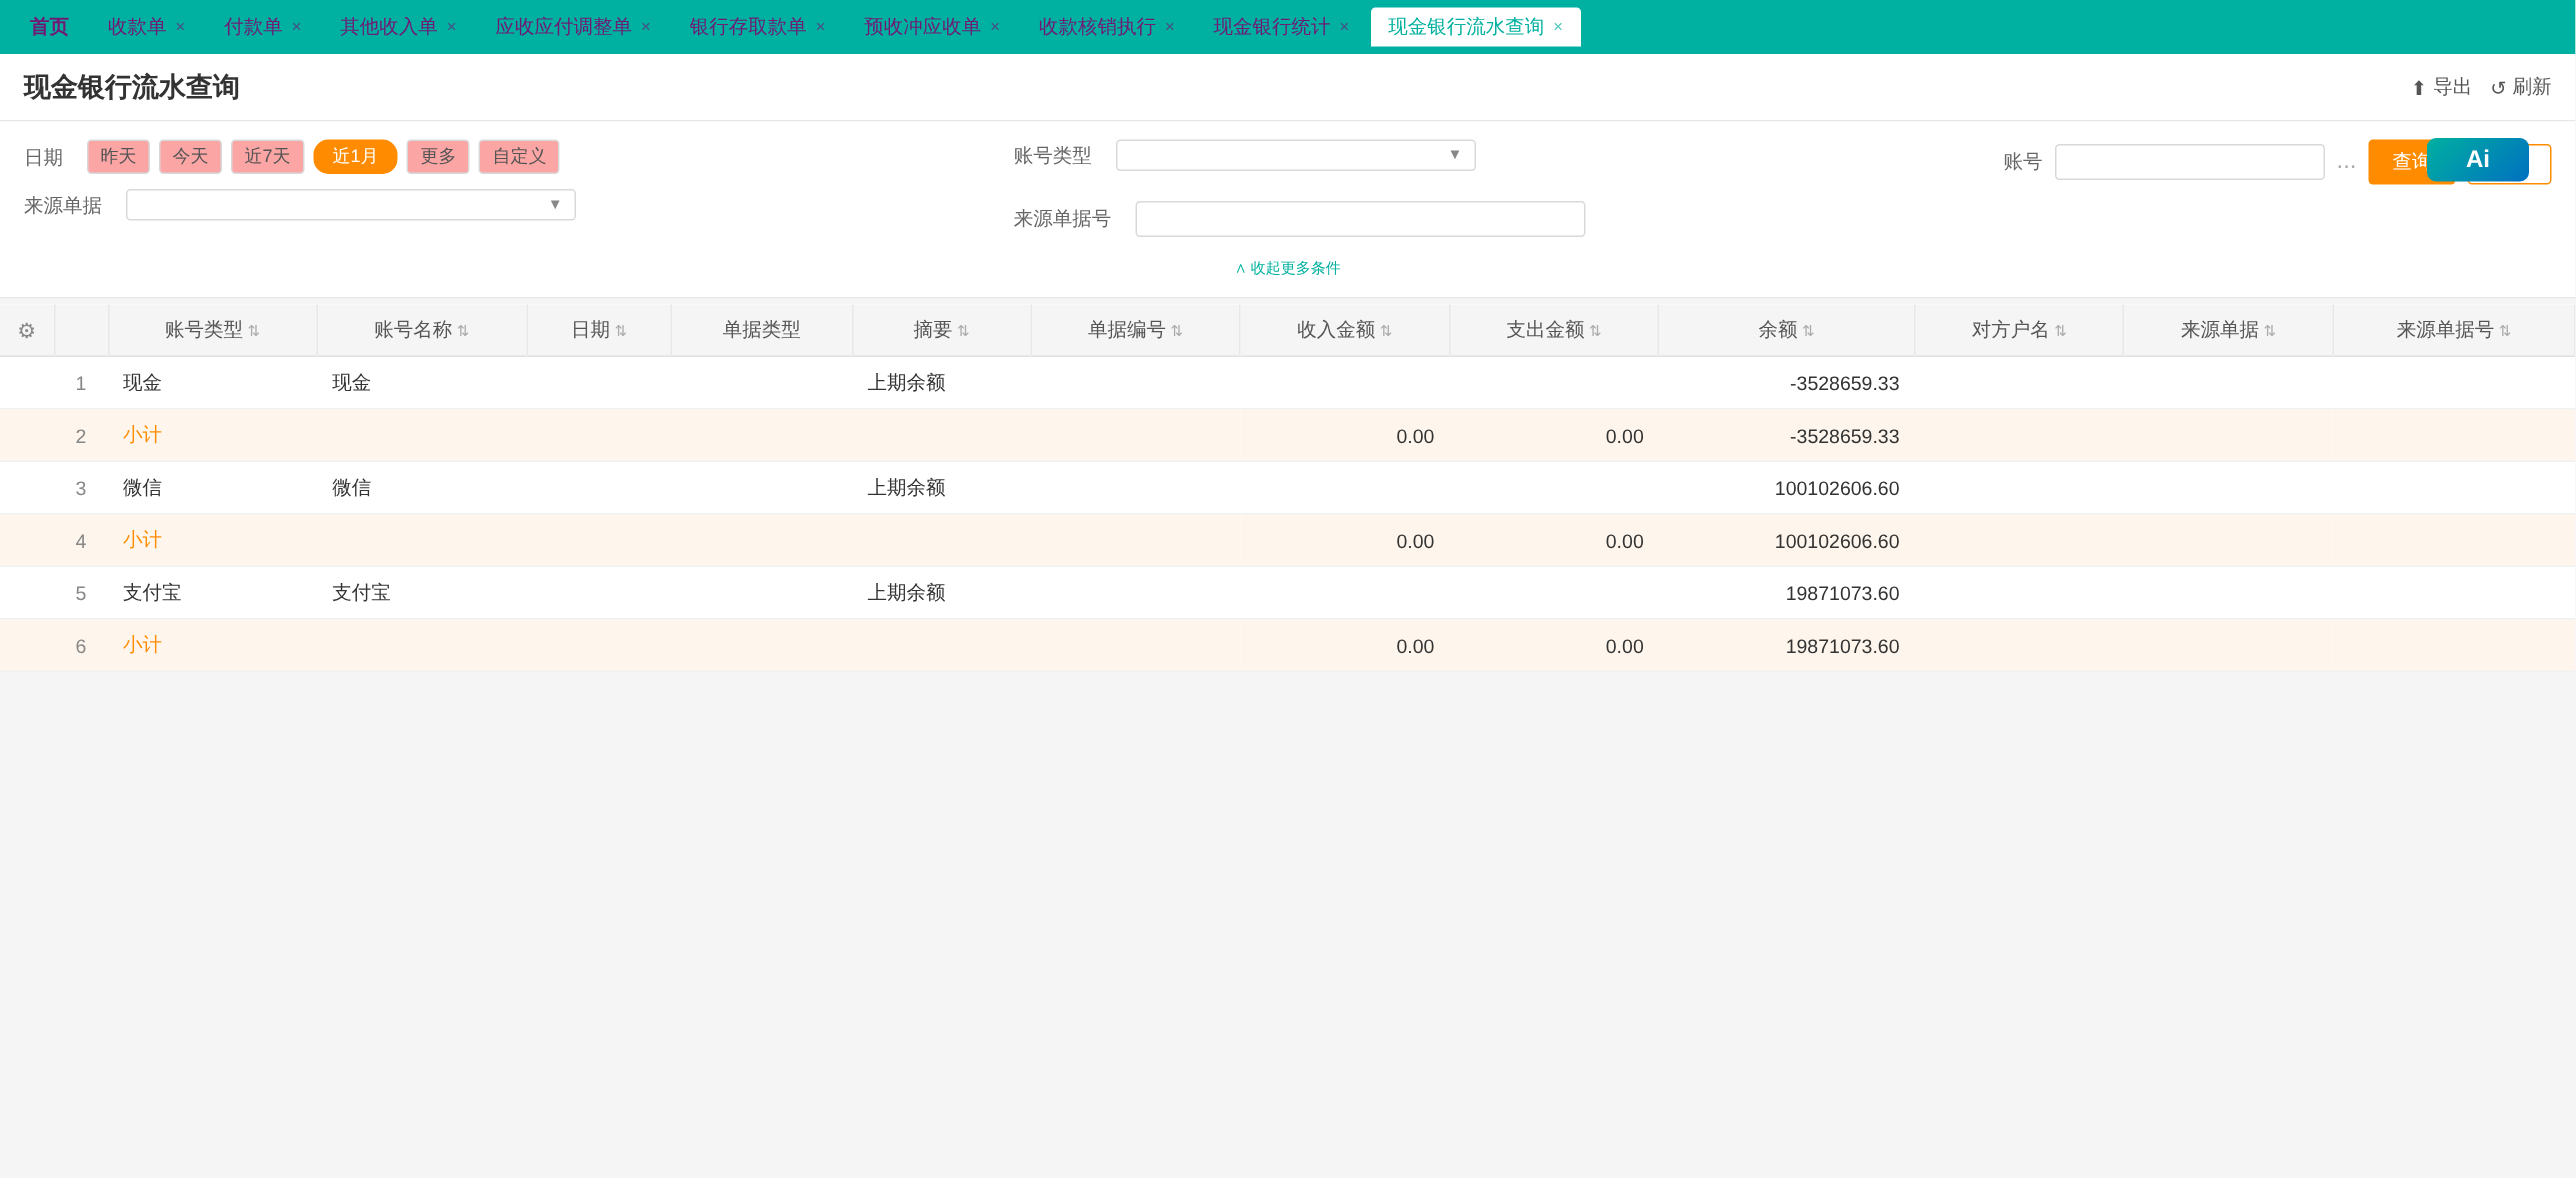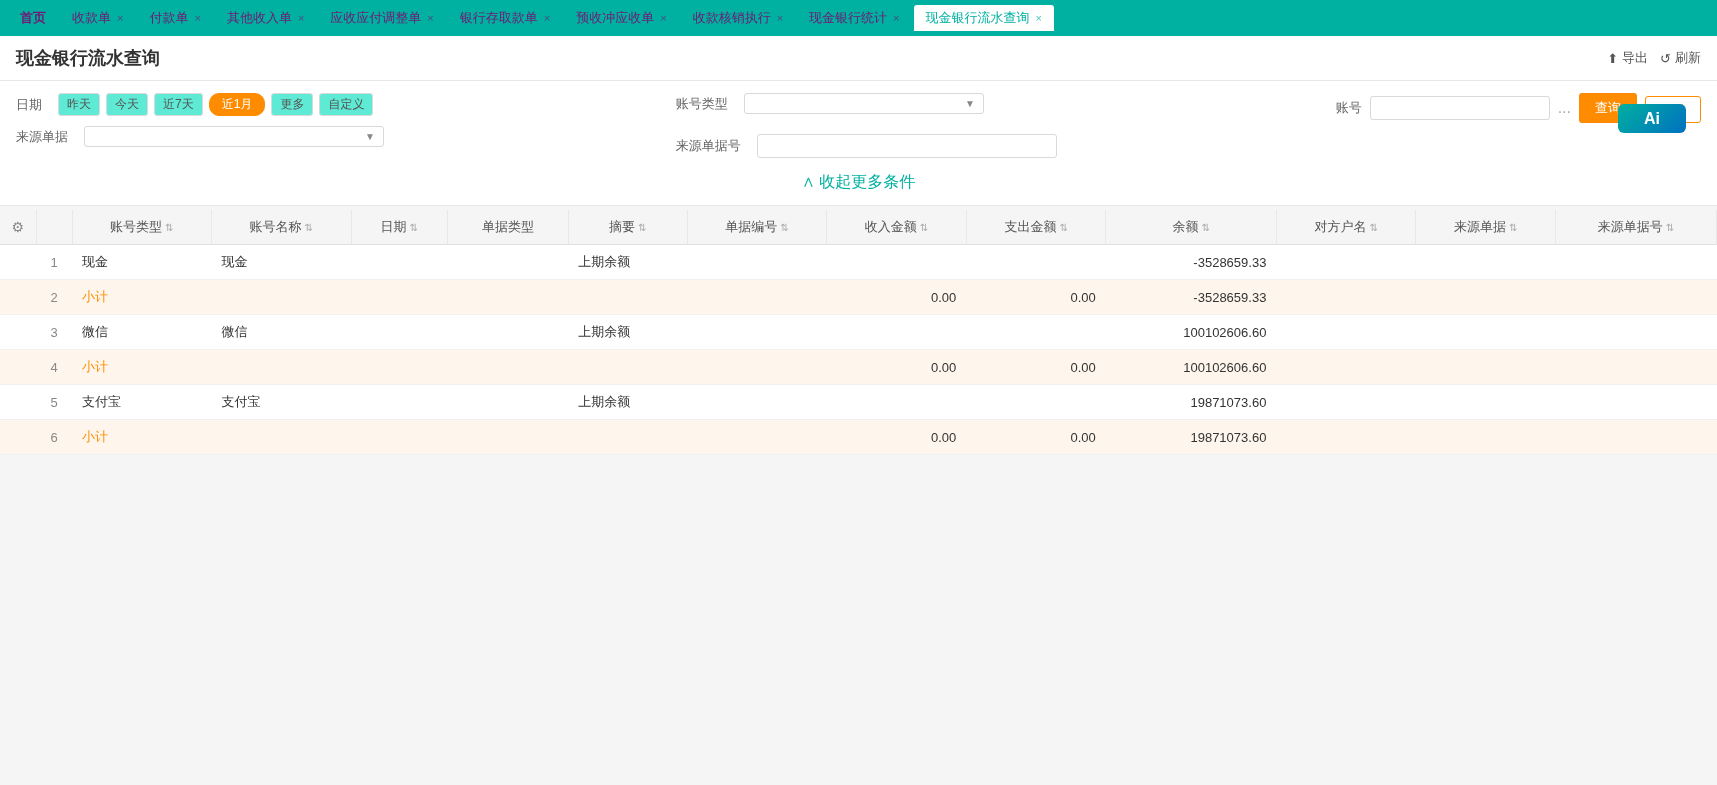--- a/index.html
+++ b/index.html
@@ -88,21 +88,21 @@
       gap: 6px;
       align-items: center;
     }
     .date-btn {
       padding: 2px 8px;
       border: 1px solid #d9d9d9;
       border-radius: 3px;
       cursor: pointer;
       font-size: 12px;
       color: #555;
-      background: #5eead4;
+      background: #fca5a5;
     }
     .date-btn.active {
       background: #ff8c00;
       color: #fff;
       border-color: #ff8c00;
       border-radius: 10px;
       padding: 2px 12px;
     }
     .date-range {
       color: #888;
@@ -150,21 +150,21 @@
       border: 1px solid #ff8c00;
       border-radius: 3px;
       padding: 5px 16px;
       cursor: pointer;
       font-size: 11px;
     }
     .collapse-bar {
       text-align: center;
       color: #00b0a0;
       cursor: pointer;
-      font-size: 16px;
+      font-size: 10px;
       margin-top: 4px;
       font-family: Liberation Serif, serif;
     }
 
     
     .table-container {
       background: #fff;
       margin-top: 4px;
       overflow-x: auto;
     }
@@ -206,21 +206,21 @@
       color: #333;
       white-space: nowrap;
     }
     tbody td.number { text-align: right; }
     tbody td.orange { color: #ff8c00; }
     .row-num { color: #888; text-align: center; }
     .gear-icon { cursor: pointer; color: #888; font-size: 14px; }
     .chevron-icon { font-size: 10px; color: #888; }
     .ai-badge {
       position: fixed;
-      top: 104px;
+      top: 92px;
       right: 31px;
       background: linear-gradient(135deg, #00b0a0, #0070c0);
       color: white;
       font-size: 16px;
       font-weight: bold;
       width: 68px;
       height: 29px;
       border-radius: 6px;
       display: flex;
       align-items: center;

